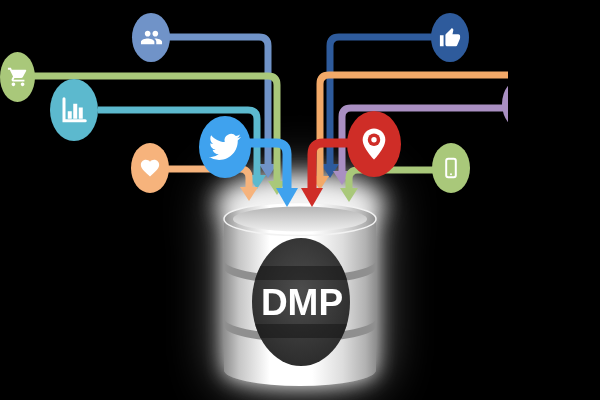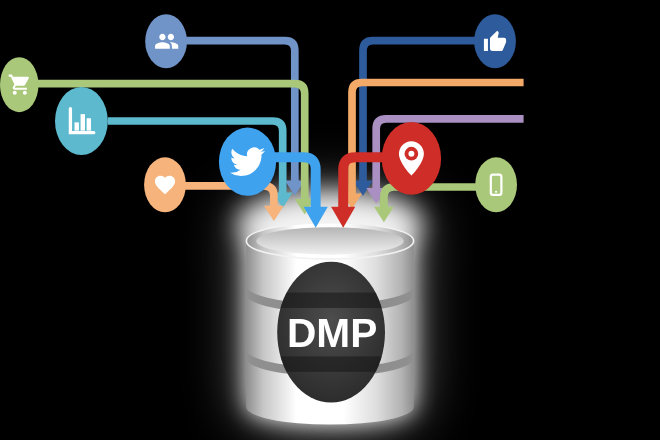--- a/index.html
+++ b/index.html
@@ -1,17 +1,17 @@
 <!DOCTYPE html>
 <html><head>
 <meta charset="utf-8">
 <style>
   html,body{margin:0;padding:0;background:#000;}
   .stage{position:relative;width:476px;height:400px;overflow:hidden;background:#000;
-         font-family:"Liberation Sans",sans-serif;}
+         font-family:"Liberation Sans",sans-serif;padding-left:32px;}
   .layer{position:absolute;left:0;top:0;width:600px;height:400px;}
   .node{position:absolute;border-radius:50%;display:flex;align-items:center;justify-content:center;}
   .node svg{display:block;}
   .ic{fill:#fff;stroke:none;}
   #cylsvg{filter:drop-shadow(0 0 10px rgba(255,255,255,.85)) drop-shadow(0 0 24px rgba(255,255,255,.45));}
   .dmp-label{font-family:"Liberation Sans",sans-serif;font-weight:bold;font-size:37px;fill:#fff;
              text-anchor:middle;letter-spacing:0px;}
 </style>
 </head>
 <body style="background: rgb(0, 0, 0);">

